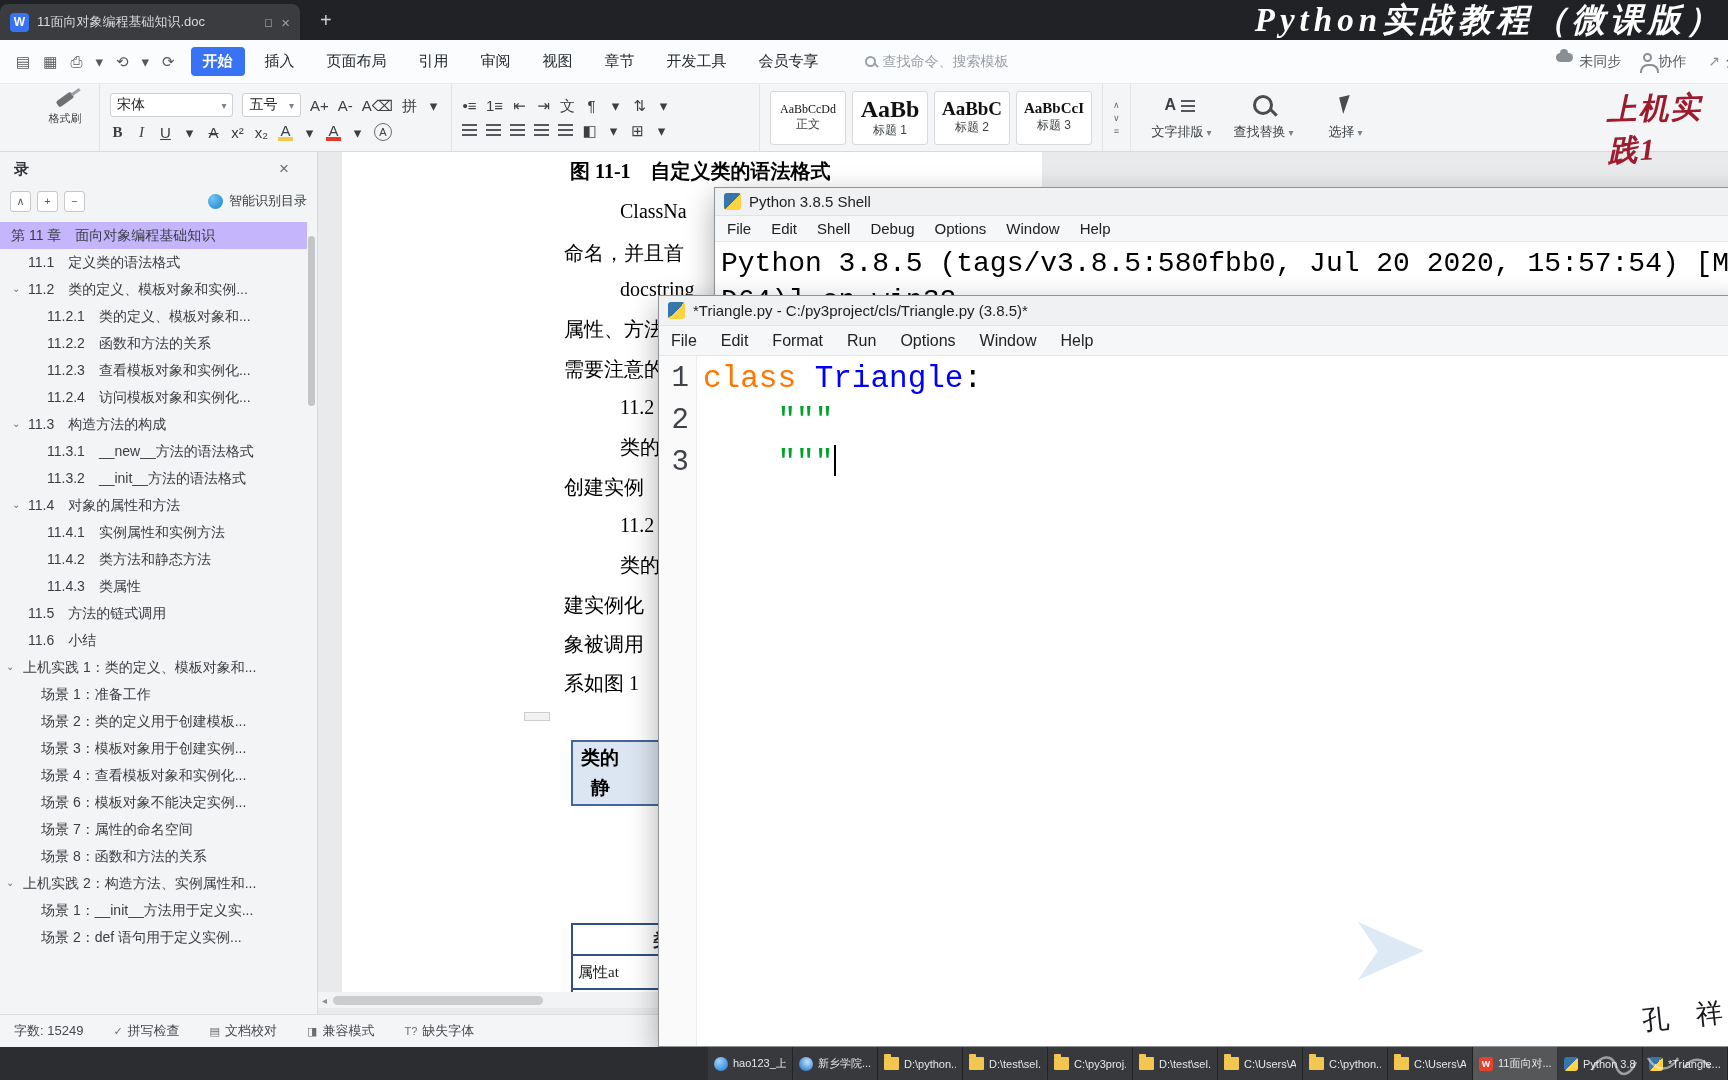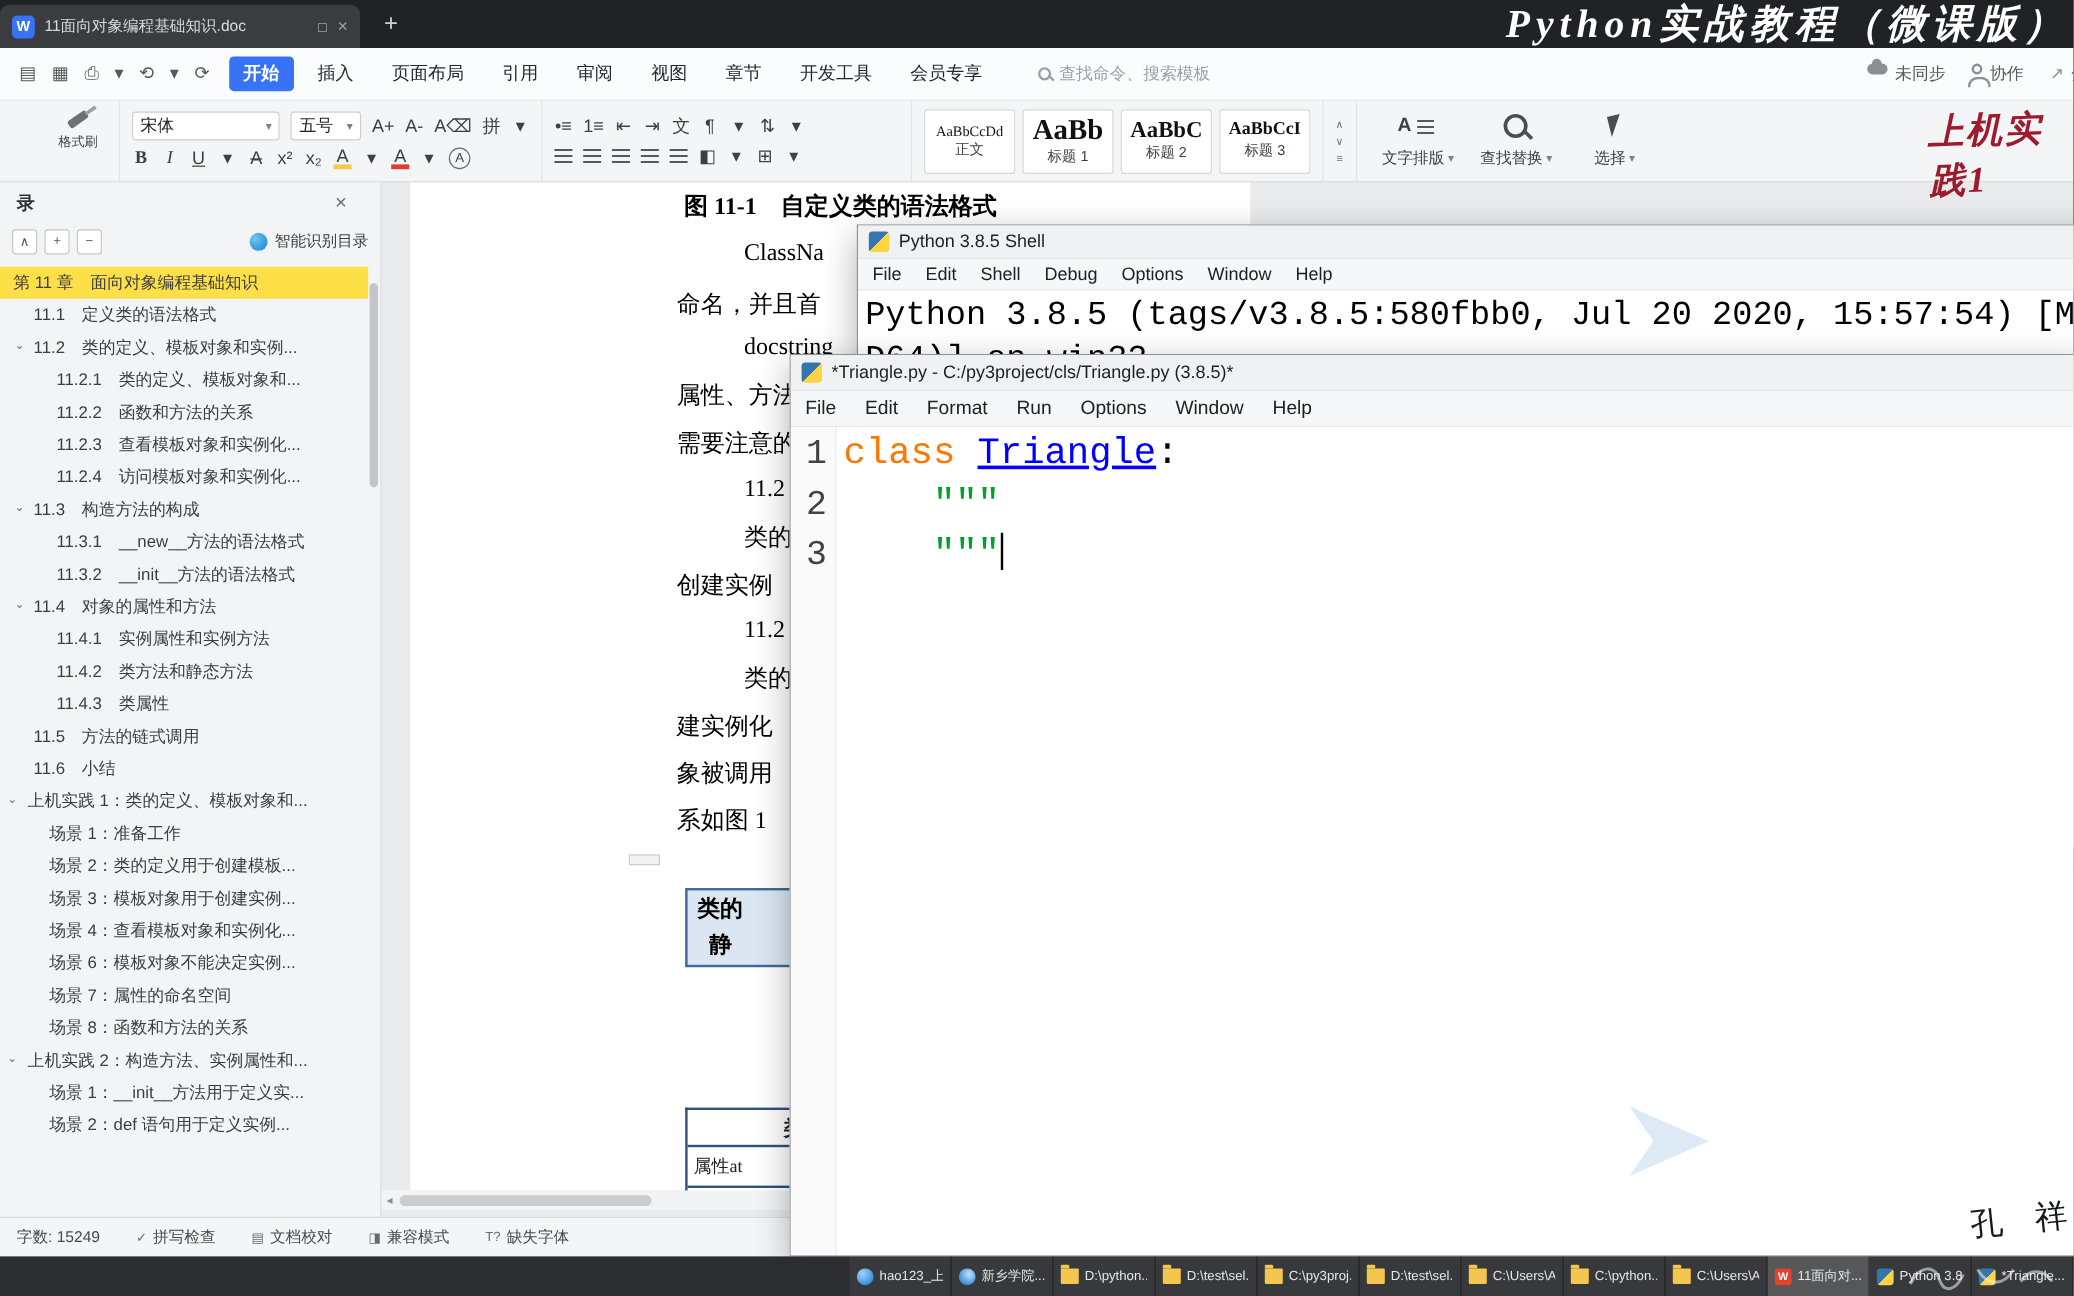--- a/index.html
+++ b/index.html
@@ -106,21 +106,21 @@
 .toc-title{flex:1;font-weight:600}
 .toc-close{color:#6a6d70;font-size:17px;margin-right:14px}
 .toc-tools{height:30px;display:flex;align-items:center;gap:6px;padding:0 10px}
 .tbox{width:21px;height:21px;border:1px solid #c7c8ca;background:#fff;border-radius:3px;
   display:grid;place-items:center;font-size:11px;color:#55585c}
 .smart{margin-left:auto;display:flex;align-items:center;gap:6px;font-size:13px;color:#3c4043}
 .smart-ic{width:15px;height:15px;border-radius:50%;background:radial-gradient(circle at 30% 30%,#6ec6f0,#1d7fd6)}
 .toc-list{position:absolute;left:0;right:10px;top:70px;bottom:0;overflow:hidden}
 .toc-item{position:relative;height:27px;display:flex;align-items:center;font-size:14px;
   color:#3a3d42;white-space:nowrap;overflow:hidden}
-.toc-item.selected{background:#fde047}
+.toc-item.selected{background:#c4b5fd}
 .toc-item .arrow{display:none}
 .toc-item.has-arrow .arrow{display:block;position:absolute;font-size:10px;color:#707479;top:7px}
 .toc-item.sec .arrow{left:12px}
 .toc-item.lab .arrow{left:6px}
 .toc-item.chapter{padding-left:11px}
 .toc-item.sec{padding-left:28px}
 .toc-item.subsec{padding-left:47px}
 .toc-item.lab{padding-left:23px}
 .toc-item.scene{padding-left:41px}
 .toc-scroll{position:absolute;right:2px;top:70px;width:7px;bottom:6px}
@@ -655,21 +655,21 @@
         <span class="menu-item">Window</span>
         <span class="menu-item">Help</span>
       </div>
     <div class="editor-body">
       <div class="gutter">
           <div>1</div>
           <div>2</div>
           <div>3</div>
         </div>
       <div class="code-area">
-          <div class="code-line"><span style="color: var(--keyword);">class</span><span style="color: var(--plain);"> </span><span style="color: var(--defname); text-decoration: underline;">Triangle</span><span style="color: var(--plain);">:</span></div>
+          <div class="code-line"><span style="color: var(--keyword);">class</span><span style="color: var(--plain);"> </span><span style="color: var(--defname);">Triangle</span><span style="color: var(--plain);">:</span></div>
           <div class="code-line"><span style="color: var(--plain);">    </span><span style="color: var(--string);">"""</span></div>
           <div class="code-line"><span style="color: var(--plain);">    </span><span style="color: var(--string);">"""</span><span class="caret"></span></div>
         </div>
     </div>
   </div>
 
   <div class="wm"></div>
   <div class="sig">孔 祥</div>
   <svg class="scribble" width="130" height="28" viewBox="0 0 130 28">
     <path d="M6 20 C 14 4, 26 4, 30 16 S 44 26, 50 12" stroke="#f2f2f2" stroke-width="2.5" fill="none"></path>

